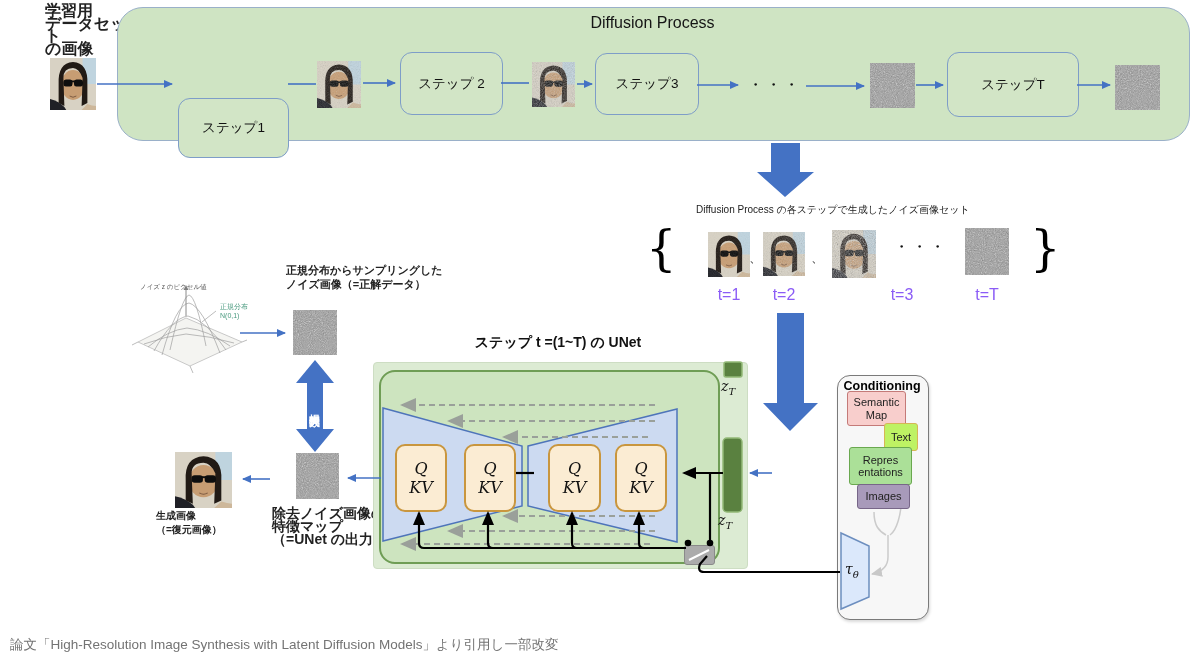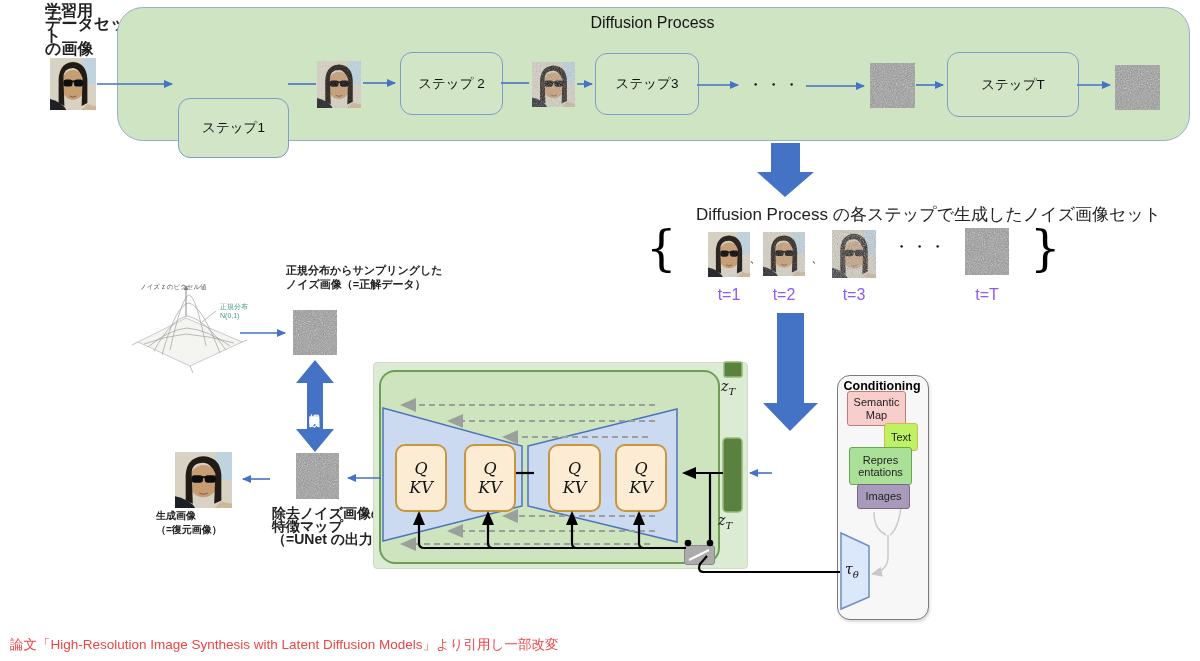--- a/index.html
+++ b/index.html
@@ -21,21 +21,21 @@
   #diffusion-title{left:117px;top:14px;width:1071px;text-align:center;font-size:16px;font-weight:500;color:#151515;z-index:2;}
   .step-box{background:#d2e5c6;border:1.5px solid #7e9dc8;border-radius:12px;font-size:13.5px;color:#111;z-index:2;}
   #step-1{left:178px;top:55px;width:109px;height:58px;margin-top:43px;}
   #step-2{left:400px;top:52px;width:101px;height:61px;}
   #step-3{left:595px;top:53px;width:102px;height:60px;}
   #step-T{left:947px;top:52px;width:130px;height:63px;}
   .dots{font-size:13px;font-weight:bold;letter-spacing:5px;color:#111;z-index:2;}
   #dots-top{left:743px;top:76px;width:66px;text-align:center;}
 
   
-  #set-caption{left:696px;top:203px;font-size:17px;color:#222;}
+  #set-caption{left:696px;top:203px;font-size:10px;color:#222;}
   .brace{font-family:"DejaVu Serif","Liberation Serif",serif;font-size:48px;font-weight:400;line-height:1.1;color:#000;z-index:2;}
   #brace-l{left:646px;top:222px;}
   #brace-r{left:1030px;top:222px;}
   .sep{font-size:13px;color:#222;z-index:2;}
   #sep-1{left:749px;top:249px;}
   #sep-2{left:811px;top:249px;}
   #dots-set{left:893px;top:238px;width:58px;text-align:center;}
   .t-label{font-size:16px;color:#8b5cf6;text-align:center;z-index:2;}
 
   
@@ -71,21 +71,21 @@
   #cond-box{left:837px;top:375px;width:90px;height:243px;background:#f7f7f7;border:1.5px solid #7a7a7a;border-radius:13px;z-index:1;box-shadow:1px 2px 3px rgba(0,0,0,.15);}
   #cond-title{left:837px;top:379px;width:90px;text-align:center;font-size:12.5px;font-weight:bold;color:#000;z-index:2;}
   .chip{border:1.5px solid #888;border-radius:3px;font-size:11px;line-height:12.5px;color:#222;z-index:3;}
   #chip-semantic{left:847px;top:391px;width:57px;height:33px;}
   #chip-text{left:884px;top:423px;width:32px;height:26px;}
   #chip-repres{left:849px;top:447px;width:61px;height:36px;}
   #chip-images{left:857px;top:484px;width:51px;height:23px;}
   #tau-label{left:845px;top:561px;width:22px;font-family:"DejaVu Serif","Liberation Serif",serif;font-style:italic;font-size:14px;color:#111;z-index:3;}
   #tau-label sub{font-size:10px;}
 
-  #caption{left:10px;top:636px;font-size:13.5px;color:#ef4444;}
+  #caption{left:10px;top:636px;font-size:13.5px;color:#737373;}
 </style>
 </head>
 <body>
 
 <div id="canvas">
 
   <svg class="layer" width="1200" height="661" style="z-index:2;">
 
     <polygon points="383,408 522,446 522,506 383,541" fill="#ccdaf1" stroke="#4e74ba" stroke-width="1.5"></polygon>
     <polygon points="528,446 677,409 677,542 528,506" fill="#ccdaf1" stroke="#4e74ba" stroke-width="1.5"></polygon>
@@ -276,21 +276,21 @@
   <span class="abs img" style="left:965px;top:228px;width:44px;height:47px;z-index:2;"><svg viewBox="0 0 48 52" width="100%" height="100%" preserveAspectRatio="none">
         <filter id="nf8" x="-5%" y="-5%" width="110%" height="110%">
           <feTurbulence type="fractalNoise" baseFrequency="0.85" numOctaves="3" seed="63" stitchTiles="stitch"></feTurbulence>
           <feColorMatrix type="saturate" values="0"></feColorMatrix>
         </filter>
         <rect width="48" height="52" fill="#979797"></rect>
         <rect width="48" height="52" filter="url(#nf8)" opacity="0.9"></rect>
       </svg></span>
   <div class="abs t-label" style="left:708px;top:286px;width:42px;">t=1</div>
   <div class="abs t-label" style="left:763px;top:286px;width:42px;">t=2</div>
-  <div class="abs t-label" style="left:832px;top:286px;width:44px;">t=3</div>
+  <div class="abs t-label" style="left:880px;top:286px;width:44px;">t=3</div>
   <div class="abs t-label" style="left:965px;top:286px;width:44px;">t=T</div>
 
   <div class="abs" id="gauss-axis-label">ノイズ z のピクセル値</div>
   <div class="abs pre" id="gauss-dist-label">正規分布
 N(0,1)</div>
   <div class="abs pre" id="sampled-label">正規分布からサンプリングした
 ノイズ画像（=正解データ）</div>
   <span class="abs img" style="left:293px;top:310px;width:44px;height:45px;z-index:2;"><svg viewBox="0 0 48 52" width="100%" height="100%" preserveAspectRatio="none">
         <filter id="nf9" x="-5%" y="-5%" width="110%" height="110%">
           <feTurbulence type="fractalNoise" baseFrequency="0.85" numOctaves="3" seed="70" stitchTiles="stitch"></feTurbulence>
@@ -325,20 +325,21 @@
           <feTurbulence type="fractalNoise" baseFrequency="0.85" numOctaves="3" seed="84" stitchTiles="stitch"></feTurbulence>
           <feColorMatrix type="saturate" values="0"></feColorMatrix>
         </filter>
         <rect width="48" height="52" fill="#979797"></rect>
         <rect width="48" height="52" filter="url(#nf11)" opacity="0.9"></rect>
       </svg></span>
   <div class="abs pre" id="feature-label">除去ノイズ画像の
 特徴マップ
 （=UNet の出力）</div>
 
+  <div class="abs" id="unet-step-title">ステップ t =(1~T) の UNet</div>
   <div class="abs" id="unet-outer"></div>
   <div class="abs" id="unet-inner"></div>
   <div class="abs qkv" id="qkv-1">
       <span>Q</span>
       <span>KV</span>
     </div>
   <div class="abs qkv" id="qkv-2">
       <span>Q</span>
       <span>KV</span>
     </div>

